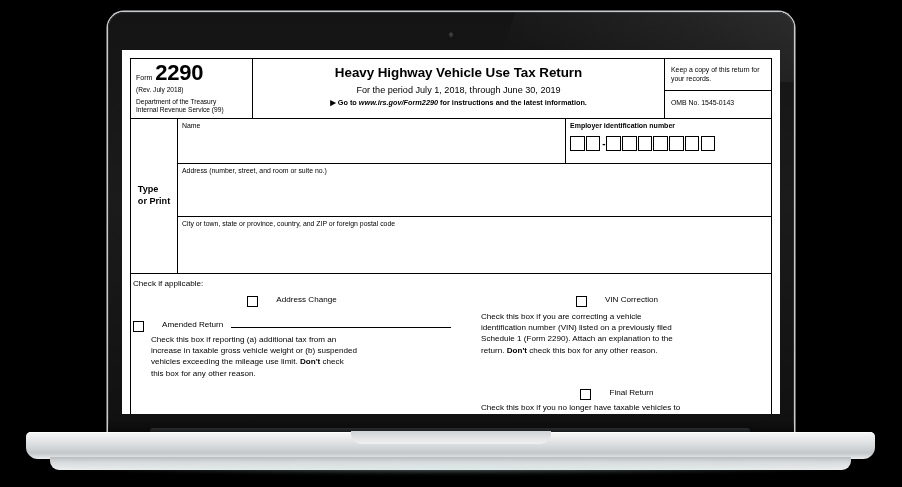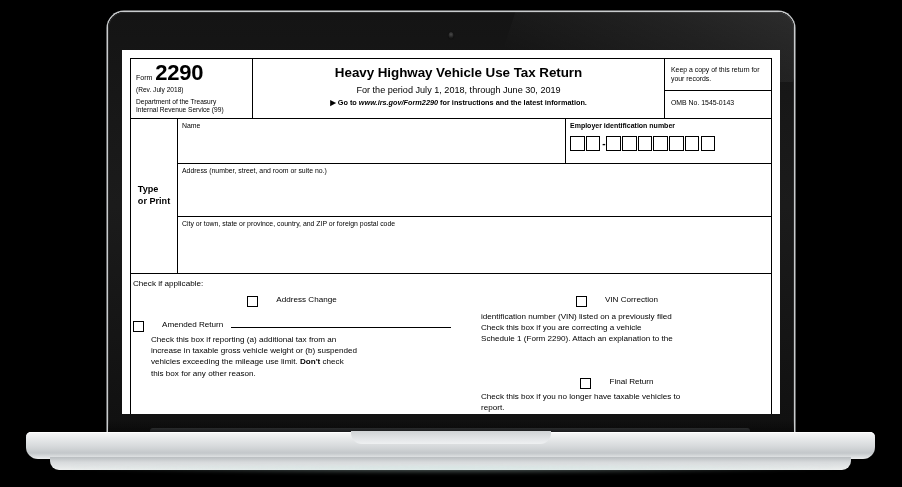--- a/index.html
+++ b/index.html
@@ -243,23 +243,24 @@
                   <div>this box for any other reason.</div>
                 </div>
               </div>
 
               <div class="col-r">
                 <div class="cbrow">
                   <span class="cb"></span>
                   <span class="cbtxt">VIN Correction</span>
                 </div>
                 <div class="desc cb-vin-desc">
+                  <div>Check this box if you are correcting a vehicle</div>
                   <div>identification number (VIN) listed on a previously filed</div>
-                  <div>Check this box if you are correcting a vehicle</div>
                   <div>Schedule 1 (Form 2290). Attach an explanation to the</div>
+                  <div><span>return. </span><b>Don't</b><span> check this box for any other reason.</span></div>
                 </div>
 
                 <div class="cbrow cb-final">
                   <span class="cb"></span>
                   <span class="cbtxt">Final Return</span>
                 </div>
                 <div class="desc">
                   <div>Check this box if you no longer have taxable vehicles to</div>
                   <div>report.</div>
                 </div>

